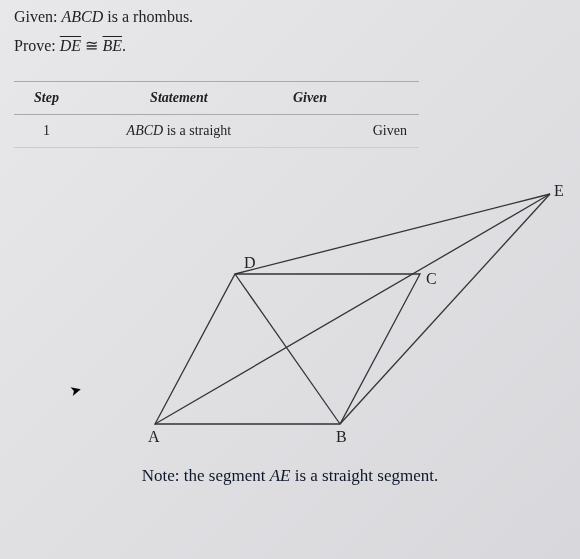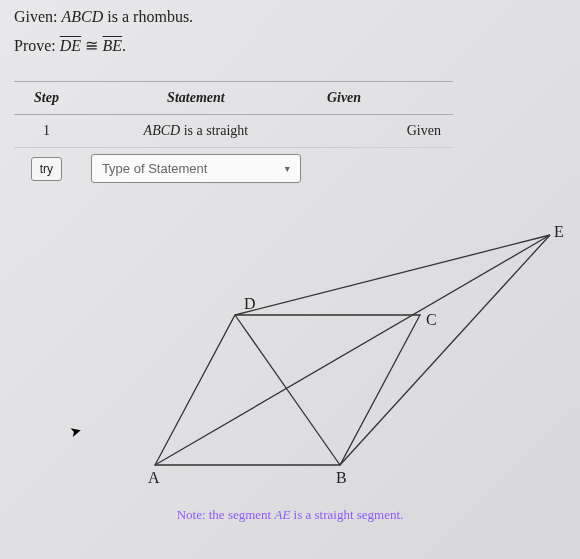--- a/index.html
+++ b/index.html
@@ -78,22 +78,22 @@
   }
   .diagram-wrap svg { position:absolute; top:0; left:0; }
   .pt-label {
     position: absolute;
     font-family: 'Times New Roman', serif;
     font-size: 16px;
     color: #222;
   }
   .note {
     text-align: center;
-    font-size: 13px;
-    color: #8b5cf6;
+    font-size: 17px;
+    color: #0f172a;
     margin-top: 2px;
     font-family: Georgia, serif;
   }
   .cursor-arrow {
     position: absolute;
     font-size: 14px;
     color: #000;
     transform: rotate(-15deg);
   }
 </style>
@@ -122,32 +122,20 @@
     </tr>
   </thead>
   <tbody>
     <tr>
       <td>1</td>
       <td>
         <span class="math-it">ABCD</span><span> is a straight</span>
       </td>
       <td class="reason">Given</td>
     </tr>
-    <tr class="try-row">
-      <td>
-        <span class="try-btn">try</span>
-      </td>
-      <td>
-        <div class="stmt-dropdown">
-          <span>Type of Statement</span>
-          <span class="chev">▾</span>
-        </div>
-      </td>
-      <td></td>
-    </tr>
   </tbody>
 </table>
 
 <div class="diagram-wrap">
   <svg width="560" height="310" viewBox="0 0 560 310">
     <g stroke="#333" stroke-width="1.3" fill="none">
       <polygon points="145,270 330,270 410,120 225,120"></polygon>
       <line x1="145" y1="270" x2="540" y2="40"></line>
       <line x1="225" y1="120" x2="540" y2="40"></line>
       <line x1="330" y1="270" x2="540" y2="40"></line>

